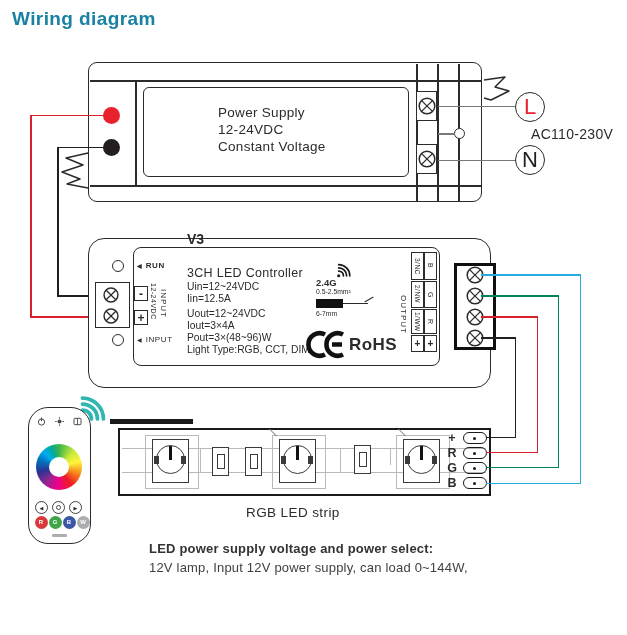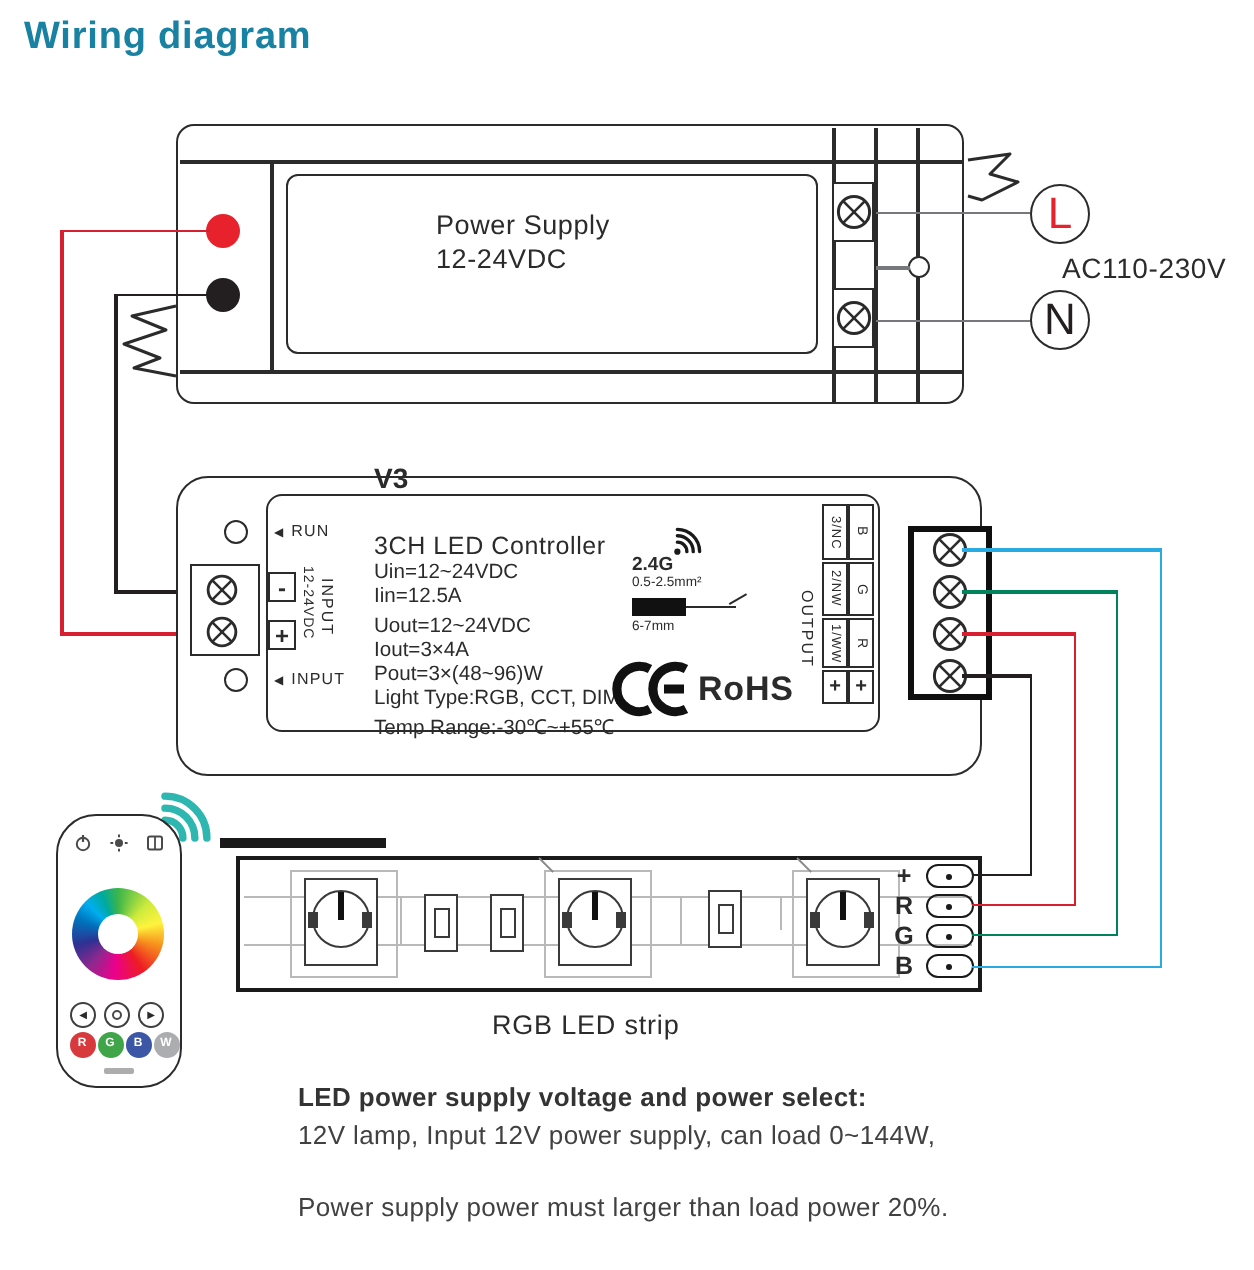--- a/index.html
+++ b/index.html
@@ -32,20 +32,21 @@
   <div class="ln" style="left:90px;top:185px;width:391px;height:1.5px;"></div>
   <div class="ln" style="left:135px;top:81px;width:1.5px;height:104px;"></div>
   <div class="ln" style="left:416px;top:64px;width:1.5px;height:137px;"></div>
   <div class="ln" style="left:437px;top:64px;width:1.5px;height:137px;"></div>
   <div class="ln" style="left:458px;top:64px;width:1.5px;height:137px;"></div>
 
   <div class="box" style="left:143px;top:87px;width:266px;height:90px;border-radius:6px;"></div>
   <div class="abs" style="left:218px;top:104px;font-size:13.5px;line-height:17px;letter-spacing:.3px;">
     <div>Power Supply</div>
     <div>12-24VDC</div>
+    <div>Constant Voltage</div>
   </div>
 
   <div class="abs" style="left:103px;top:107px;width:17px;height:17px;border-radius:50%;background:#E8222D;"></div>
   <div class="abs" style="left:103px;top:139px;width:17px;height:17px;border-radius:50%;background:#231F20;"></div>
 
   <svg style="left:59px;top:152px;" width="30" height="38" viewBox="0 0 30 38">
     <polyline points="29,1 7,6 24,13 3,20 21,27 8,32 29,36" fill="none" stroke="#2b2b2b" stroke-width="1.5" stroke-linejoin="round"></polyline>
   </svg>
   <svg style="left:484px;top:76px;" width="27" height="28" viewBox="0 0 27 28">
     <polyline points="0,4 21,1 11,11 25,15 7,24 0,22" fill="none" stroke="#2b2b2b" stroke-width="1.5" stroke-linejoin="round"></polyline>
@@ -81,21 +82,21 @@
   <div class="abs" style="left:30px;top:114.5px;width:1.6px;height:203px;background:#D71F2F;"></div>
   <div class="abs" style="left:30px;top:316px;width:76px;height:1.6px;background:#D71F2F;"></div>
   <div class="abs" style="left:57px;top:146.5px;width:48px;height:1.6px;background:#231F20;"></div>
   <div class="abs" style="left:57px;top:146.5px;width:1.6px;height:150px;background:#231F20;"></div>
   <div class="abs" style="left:57px;top:295px;width:49px;height:1.6px;background:#231F20;"></div>
 
   <div class="box" style="left:88px;top:238px;width:403px;height:150px;border-radius:16px;border-width:1.8px;"></div>
   <div class="box" style="left:133px;top:247px;width:307px;height:119px;border-radius:8px;"></div>
 
   <div class="circ" style="left:112px;top:260px;width:12px;height:12px;border-width:1.5px;"></div>
-  <div class="abs" style="left:137px;top:261px;display:flex;align-items:center;gap:4px;">
+  <div class="abs" style="left:137px;top:261px;display:flex;align-items:center;gap:4px;font-weight:bold;">
     <span style="font-size:6px;">◀</span>
     <span style="font-size:8px;letter-spacing:.6px;">RUN</span>
   </div>
   <div class="circ" style="left:112px;top:334px;width:12px;height:12px;border-width:1.5px;"></div>
   <div class="abs" style="left:137px;top:335px;display:flex;align-items:center;gap:4px;">
     <span style="font-size:6px;">◀</span>
     <span style="font-size:8px;letter-spacing:.6px;">INPUT</span>
   </div>
 
   <div class="box" style="left:95px;top:282px;width:35px;height:46px;border-width:1.7px;"></div>
@@ -119,21 +120,20 @@
   <div class="abs vtext" style="left:159px;top:289px;height:38px;font-size:8px;letter-spacing:1px;">INPUT</div>
 
   <div class="abs" style="left:187px;top:231px;font-size:14px;font-weight:bold;">V3</div>
   <div class="abs" style="left:187px;top:266px;font-size:12.5px;letter-spacing:.3px;">3CH LED Controller</div>
   <div class="specline" style="top:281px;">Uin=12~24VDC</div>
   <div class="specline" style="top:293px;">Iin=12.5A</div>
   <div class="specline" style="top:308px;">Uout=12~24VDC</div>
   <div class="specline" style="top:320px;">Iout=3×4A</div>
   <div class="specline" style="top:332px;">Pout=3×(48~96)W</div>
   <div class="specline" style="top:344px;">Light Type:RGB, CCT, DIM</div>
-  <div class="specline" style="top:356px;">Temp Range:-30℃~+55℃</div>
 
   <div class="abs" style="left:316px;top:277px;font-size:9.5px;font-weight:bold;">2.4G</div>
   <svg style="left:335px;top:262px;" width="18" height="17" viewBox="0 0 24 24">
     <circle cx="4.5" cy="19.5" r="2.2" fill="#1a1a1a"></circle>
     <path d="M4.5,12.8 A6.7,6.7 0 0 1 11.2,19.5 M4.5,8.3 A11.2,11.2 0 0 1 15.7,19.5 M4.5,3.8 A15.7,15.7 0 0 1 20.2,19.5" fill="none" stroke="#1a1a1a" stroke-width="2.4" stroke-linecap="round"></path>
   </svg>
   <div class="abs" style="left:316px;top:288px;font-size:6.8px;">0.5-2.5mm²</div>
   <div class="abs" style="left:316px;top:299px;width:27px;height:9px;background:#111;"></div>
   <div class="ln" style="left:343px;top:303px;width:25px;height:1.2px;"></div>
   <div class="ln" style="left:364px;top:299px;width:10px;height:1.2px;transform:rotate(-30deg);"></div>
@@ -319,15 +319,14 @@
   <div class="circ" style="left:62.5px;top:515.5px;width:13px;height:13px;border:none;background:#3C57A5;">
     <span style="font-size:6px;font-weight:bold;color:#fff;">B</span>
   </div>
   <div class="circ" style="left:76.5px;top:515.5px;width:13px;height:13px;border:none;background:#ABADB0;">
     <span style="font-size:6px;font-weight:bold;color:#fff;">W</span>
   </div>
   <div class="abs" style="left:52px;top:534px;width:15px;height:2.5px;background:#adadad;border-radius:1px;"></div>
 
   <div class="note" style="top:541px;font-weight:bold;color:#333;text-align:right;">LED power supply voltage and power select:</div>
   <div class="note" style="top:560px;">12V lamp, Input 12V power supply, can load 0~144W,</div>
-  <div class="note" style="top:596px;">Power supply power must larger than load power 20%.</div>
 
 </div>
 
 </body></html>

